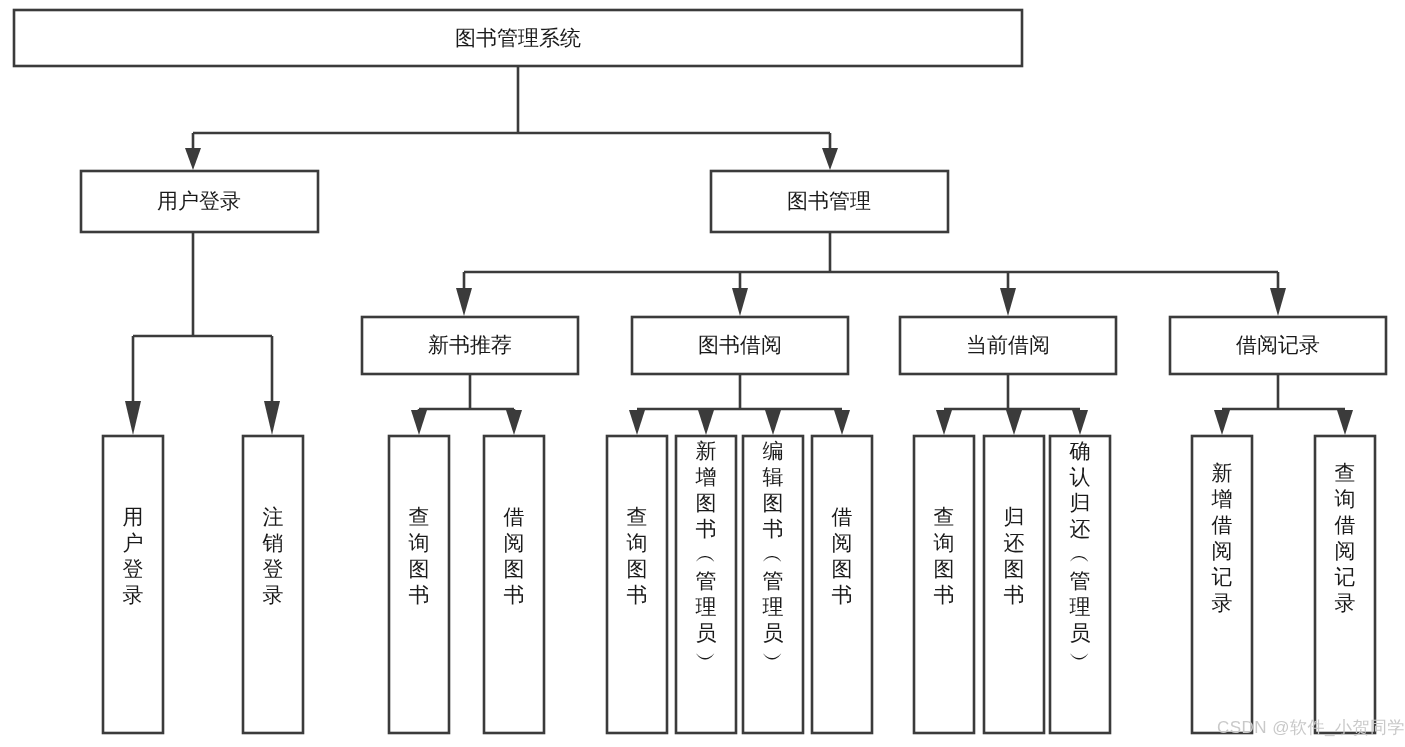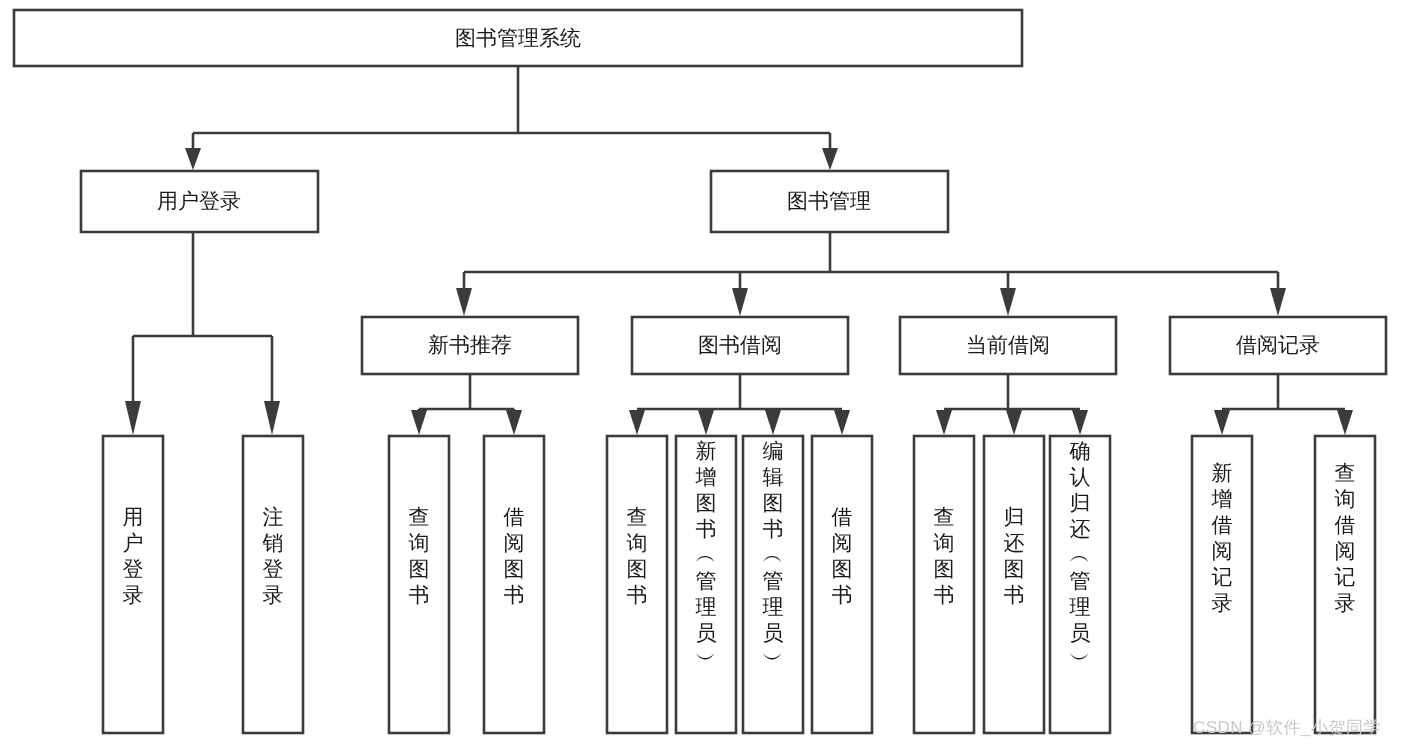--- a/index.html
+++ b/index.html
@@ -49,21 +49,21 @@
     dominant-baseline: middle;
   }
   .node-label-v {
     font-family: "Liberation Sans", "DejaVu Sans", sans-serif;
     font-size: 21px;
     fill: #1a1a1a;
     text-anchor: middle;
   }
   .watermark {
     position: absolute;
-    right: 24px;
+    right: 0;
     bottom: 6px;
     font-family: "Liberation Sans", "DejaVu Sans", sans-serif;
     font-size: 17px;
     color: #c9c9c9;
     white-space: nowrap;
     letter-spacing: 0.5px;
     pointer-events: none;
   }
 </style>
 </head>

